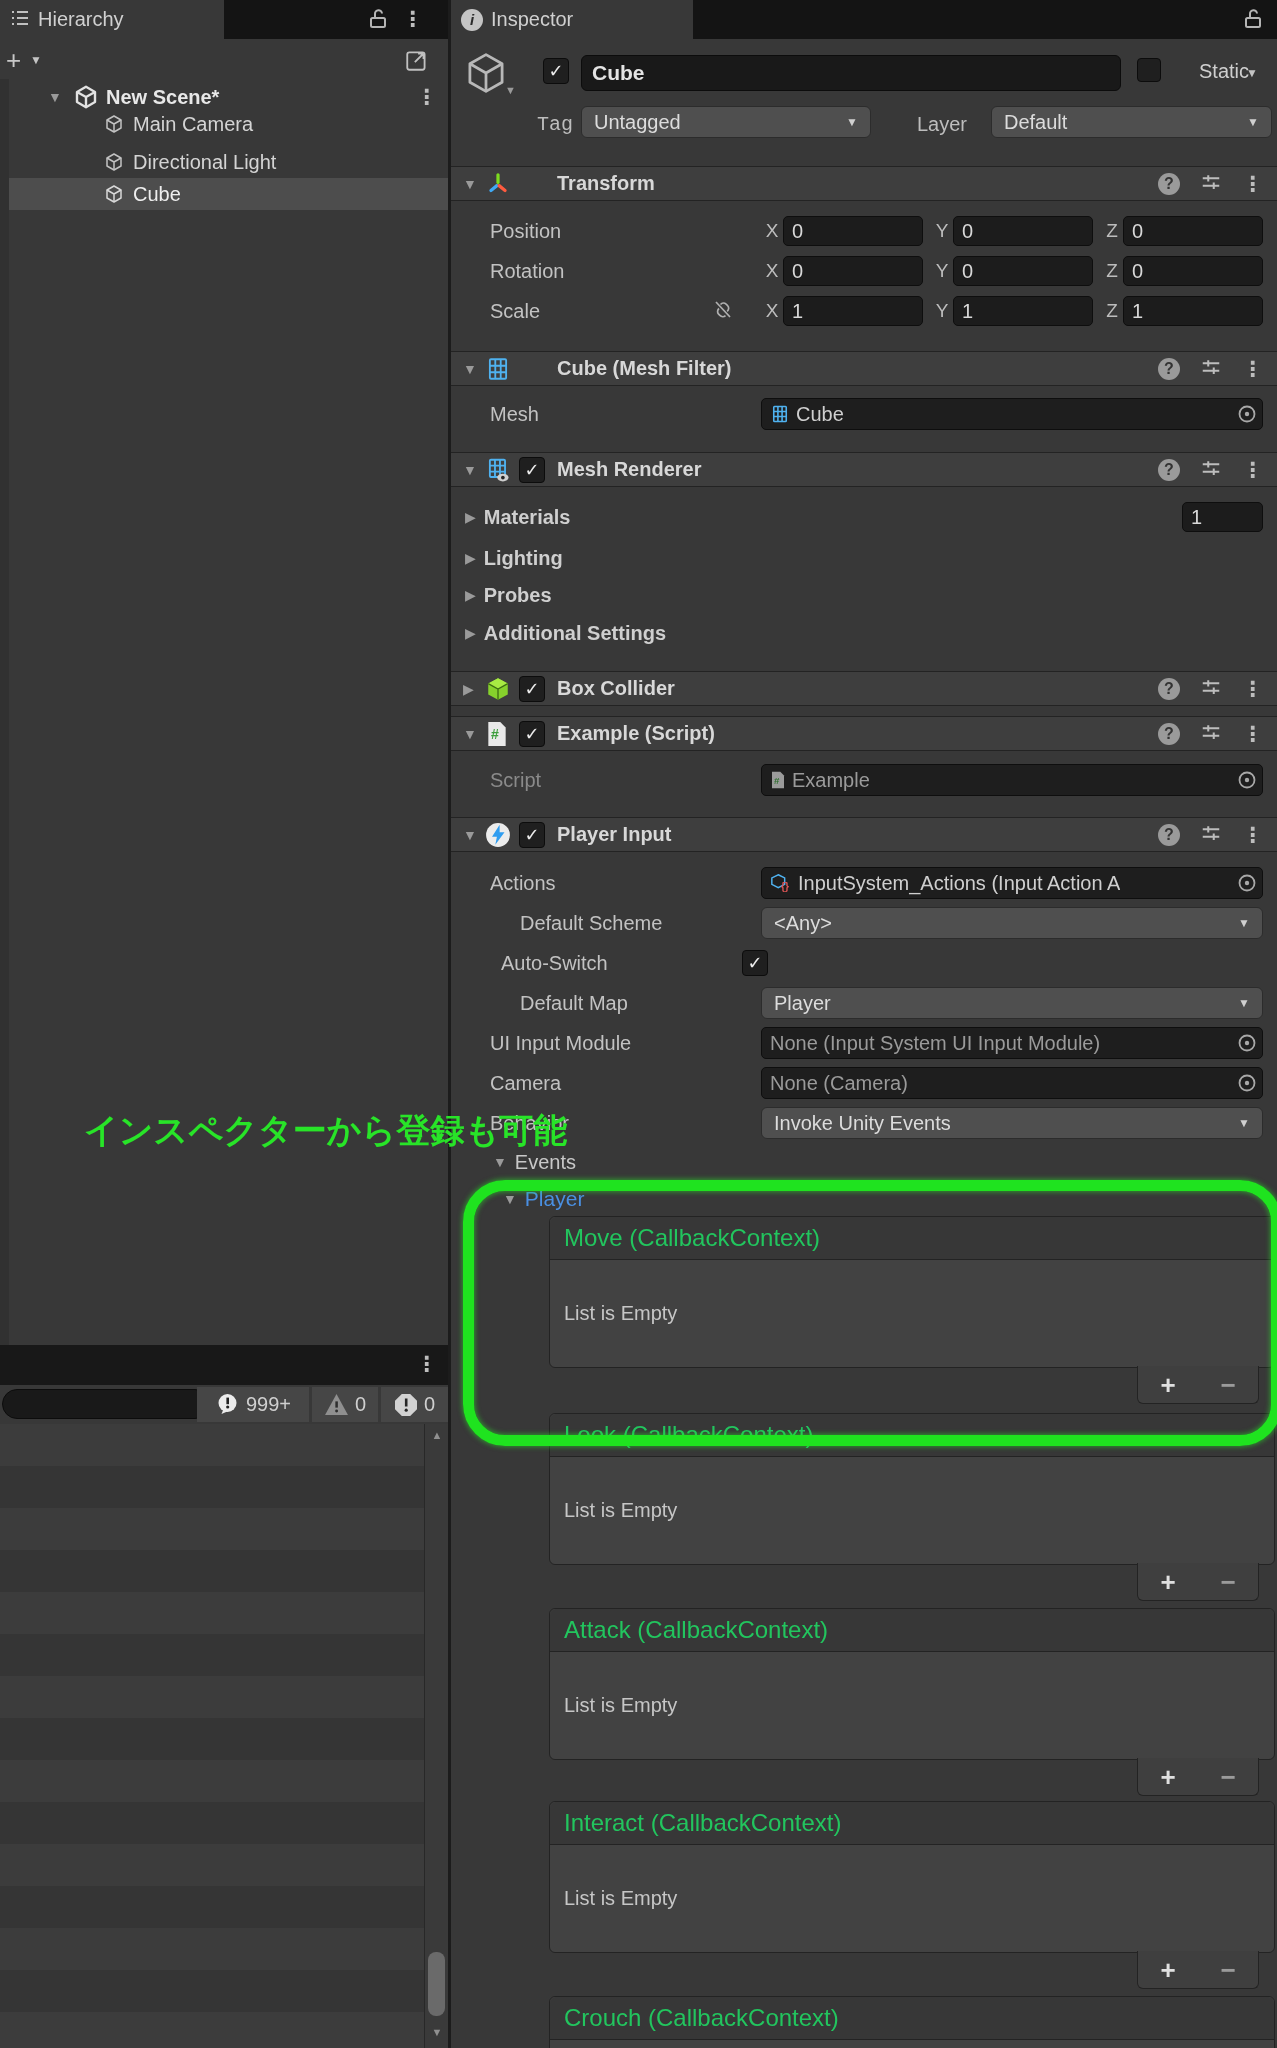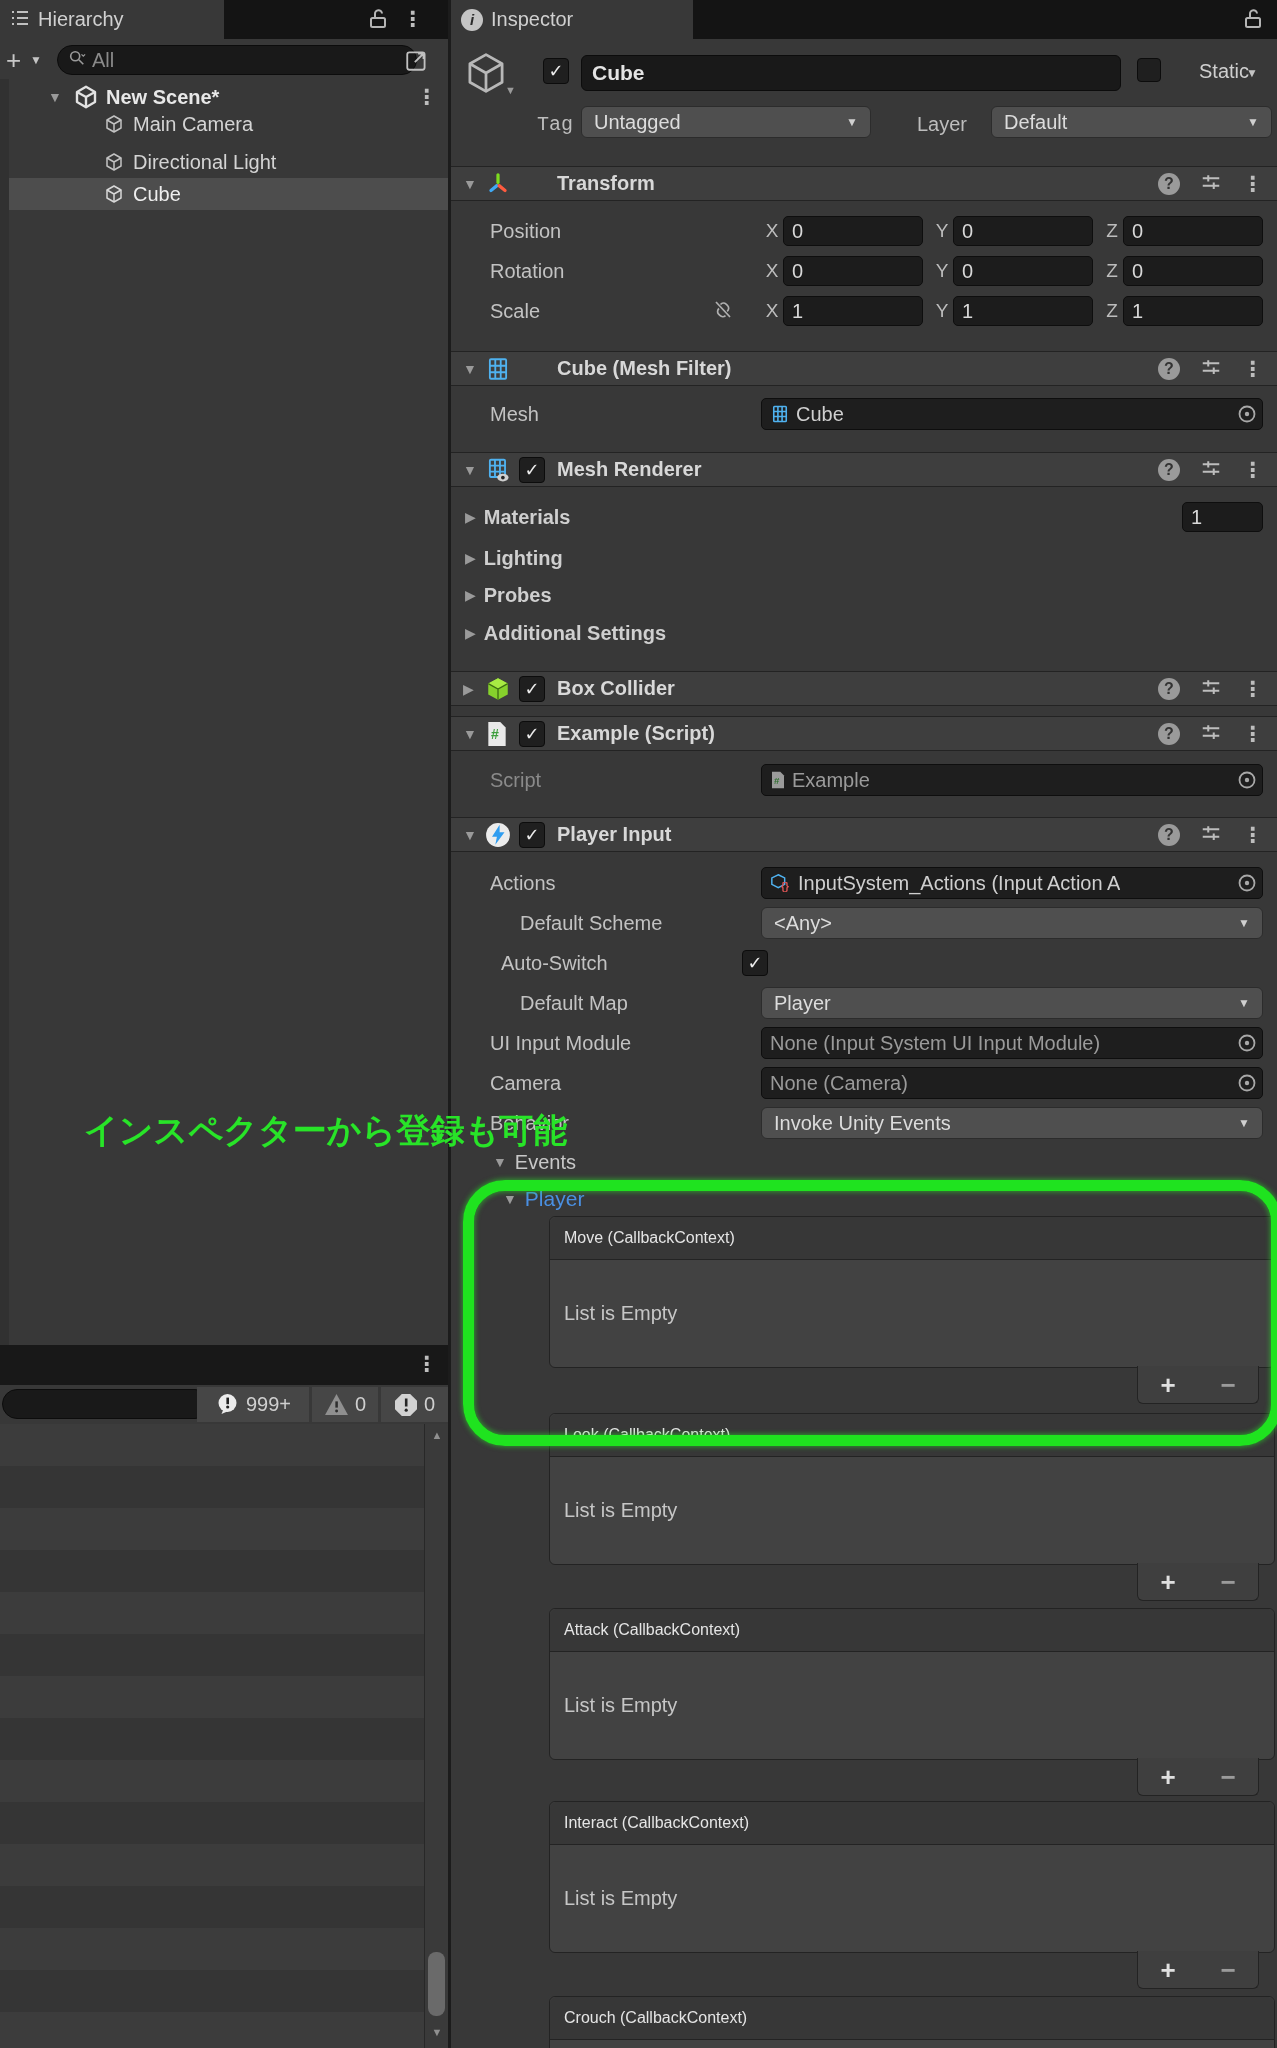--- a/index.html
+++ b/index.html
@@ -61,21 +61,21 @@
   .objf .otext{overflow:hidden;text-overflow:clip;white-space:nowrap;}
   .objf .dim{color:#9a9a9a;}
   .pick{margin-left:auto;flex:none;display:flex;align-items:center;}
   .drop{flex:1;height:32px;background:#4f4f4f;border:1px solid #2c2c2c;border-radius:6px;color:#dcdcdc;
         font-size:20px;display:flex;align-items:center;padding:0 12px;margin-right:14px;box-sizing:border-box;}
   .drop .caret{margin-left:auto;color:#d0d0d0;}
   .mrfold{position:absolute;left:0;width:826px;height:36px;display:flex;align-items:center;padding-left:14px;box-sizing:border-box;gap:8px;}
   .mrfold .blab{font-size:20px;font-weight:bold;color:#cfcfcf;}
   .evt{position:absolute;left:98px;width:726px;background:#424242;border:1px solid #232323;border-radius:6px;box-sizing:border-box;}
   .evthead{height:42px;background:#373737;border-bottom:1px solid #232323;border-radius:6px 6px 0 0;
-           display:flex;align-items:center;padding-left:14px;font-size:16px;color:#e5e5e5;}
+           display:flex;align-items:center;padding-left:14px;font-size:24px;color:#22c55e;}
   .evtbody{height:107px;display:flex;align-items:center;padding-left:14px;font-size:20px;color:#c6c6c6;}
   .evtfoot{position:absolute;width:122px;height:38px;background:#3f3f3f;border:1px solid #232323;border-top:none;
            border-radius:0 0 6px 6px;left:686px;display:flex;align-items:center;justify-content:space-around;box-sizing:border-box;}
   .plusbtn{color:#e0e0e0;font-size:26px;font-weight:bold;line-height:1;}
   .minusbtn{color:#9a9a9a;font-size:26px;font-weight:bold;line-height:1;}
   #annot{position:absolute;left:463px;top:1180px;width:797px;height:244px;border:11px solid #1fe31f;border-radius:42px;
          box-shadow:0 0 5px 1px rgba(40,230,40,.55), inset 0 0 5px 1px rgba(40,230,40,.55);z-index:6;}
   #jpnote{position:absolute;left:84px;top:1108px;font-size:34px;font-weight:800;color:#28e428;z-index:7;white-space:nowrap;}
 </style>
 </head>
@@ -98,30 +98,20 @@
           <rect x="3" y="10" width="14" height="9" rx="1.5"></rect>
             <path d="M7 10V6a3.5 3.5 0 0 1 7-.5"></path>
           </svg>
       </div>
       <div class="abs kebab" style="left:402px;top:8px;">⋮</div>
     </div>
 
     <div class="abs" style="left:0;top:39px;width:448px;height:41px;background:#383838;">
       <span class="abs" style="left:6px;top:6px;font-size:26px;color:#c8c8c8;">+</span>
       <span class="abs caret" style="left:30px;top:14px;">▼</span>
-      <div class="searchpill abs" style="left:57px;top:6px;width:338px;height:28px;">
-        <span>
-          <svg width="18" height="18" viewBox="0 0 20 20" fill="none" stroke="#9a9a9a" stroke-width="1.8">
-            <circle cx="8" cy="8" r="5"></circle>
-              <path d="M12 12l5 5"></path>
-              <path d="M15 6l2 2 2-2" stroke-width="1.4"></path>
-            </svg>
-        </span>
-        <span class="ph">All</span>
-      </div>
       <div class="abs" style="left:404px;top:8px;">
         <svg width="26" height="26" viewBox="0 0 24 24" fill="none" stroke="#c0c0c0" stroke-width="1.7">
           <rect x="3" y="5" width="16" height="16" rx="2"></rect>
             <path d="M10 14l8-8M18 6h-5M18 6v5"></path>
           </svg>
       </div>
     </div>
 
     <div class="gutter"></div>
 

